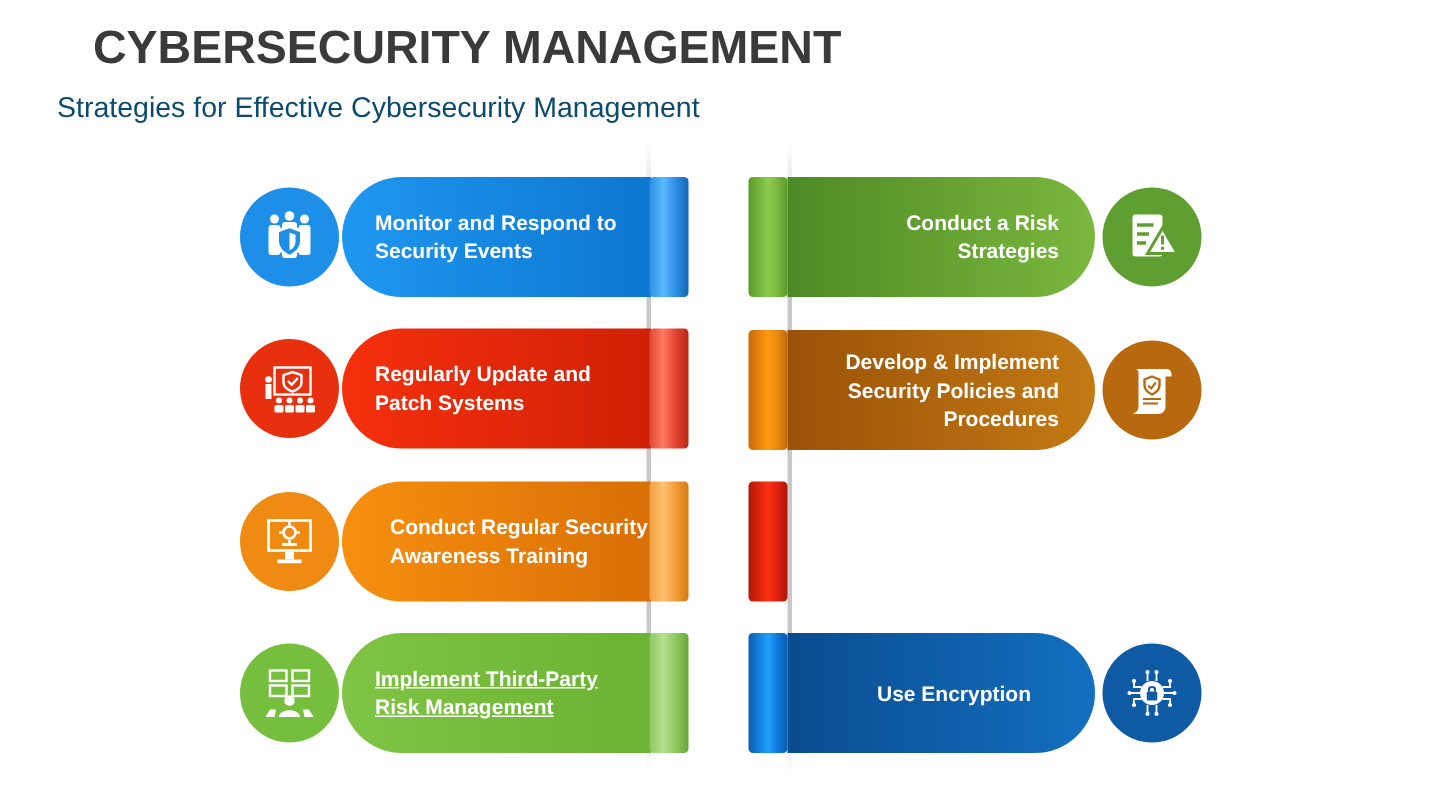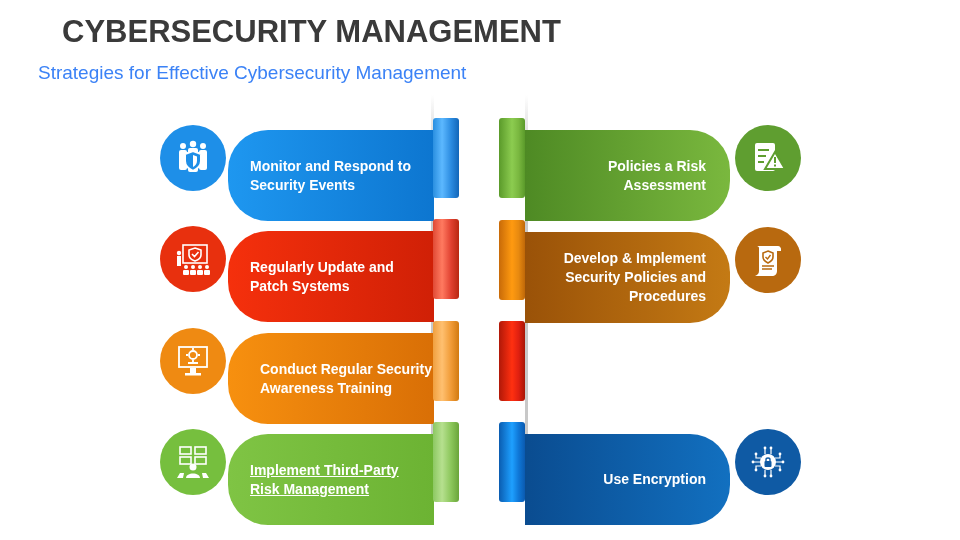--- a/index.html
+++ b/index.html
@@ -1,23 +1,23 @@
 <!DOCTYPE html>
 <html><head>
 <meta charset="utf-8">
 <style>
   html,body{margin:0;padding:0;}
   body{width:960px;height:540px;background:#ffffff;position:relative;overflow:hidden;font-family:"Liberation Sans",sans-serif;}
   .title{position:absolute;left:38px;top:14px;font-size:31px;font-weight:bold;color:#3a3a3a;letter-spacing:0px;font-family:"Liberation Sans",sans-serif;margin-left:24px;}
-  .subtitle{position:absolute;left:38px;top:62px;font-size:19px;color:#3b82f6;font-family:"Liberation Sans",sans-serif;}
+  .subtitle{position:absolute;left:38px;top:62px;font-size:19px;color:#0c4a6e;font-family:"Liberation Sans",sans-serif;}
   .vline{position:absolute;top:95px;width:3px;height:420px;background:linear-gradient(to bottom,rgba(200,200,200,0),#c8c8c8 15%,#c8c8c8 85%,rgba(200,200,200,0));}
   .row{position:absolute;height:80px;}
   .circle{position:absolute;width:66px;height:66px;border-radius:50%;top:7px;display:flex;align-items:center;justify-content:center;}
   .circle svg{width:40px;height:40px;}
-  .pill{position:absolute;top:12px;height:91px;display:flex;align-items:center;box-sizing:border-box;color:#fff;font-size:14px;font-weight:bold;line-height:19px;}
+  .pill{position:absolute;top:0;height:80px;display:flex;align-items:center;box-sizing:border-box;color:#fff;font-size:14px;font-weight:bold;line-height:19px;}
   .pill.left{border-radius:40px 0 0 40px;padding-left:22px;}
   .pill.right{border-radius:0 40px 40px 0;padding-right:24px;justify-content:flex-end;text-align:right;}
   .tab{position:absolute;top:0;width:26px;height:80px;border-radius:3px;}
 </style>
 </head>
 <body>
 
 <div class="title">CYBERSECURITY MANAGEMENT</div>
 <div class="subtitle">Strategies for Effective Cybersecurity Management</div>
 
@@ -113,21 +113,21 @@
   </div>
   <div class="pill left" style="left:68px;width:206px;background:linear-gradient(to right,#7fc444,#6cb333);">
     <span style="width:180px;text-decoration:underline;">Implement Third-Party Risk Management</span>
   </div>
   <div class="tab" style="left:273px;background:linear-gradient(to right,#8cc862,#b6e08f 35%,#8bc65a 70%,#6aa53a);"></div>
 </div>
 
 <div class="row" style="left:499px;top:118px;width:310px;">
   <div class="tab" style="left:0;background:linear-gradient(to right,#5a9a2a,#8ccc50 50%,#7ab840 75%,#5a9a2a);"></div>
   <div class="pill right" style="left:26px;width:205px;background:linear-gradient(to right,#4e8a24,#7ab83e);">
-    <span style="width:120px;">Policies a Risk Assessment</span>
+    <span style="width:120px;">Conduct a Risk Strategies</span>
   </div>
   <div class="circle" style="left:236px;background:#5f9e30;">
     <svg viewBox="0 0 40 40">
         <rect x="7" y="5" width="20" height="28" rx="2" fill="#fff"></rect>
         <g stroke="#5f9e30" stroke-width="2.2">
           <path d="M10 12 H21 M10 18 H18 M10 24 H16"></path>
         </g>
         <path d="M27 14 L37 31 H17 Z" fill="#fff" stroke="#5f9e30" stroke-width="2"></path>
         <rect x="26" y="19" width="2" height="6" fill="#5f9e30"></rect>
         <rect x="26" y="26.5" width="2" height="2" fill="#5f9e30"></rect>
@@ -149,21 +149,21 @@
       </svg>
   </div>
 </div>
 
 <div class="row" style="left:499px;top:321px;width:310px;">
   <div class="tab" style="left:0;background:linear-gradient(to right,#b01808,#ff3010 50%,#e02010 75%,#a81606);"></div>
 </div>
 
 <div class="row" style="left:499px;top:422px;width:310px;">
   <div class="tab" style="left:0;background:linear-gradient(to right,#0a5cb0,#1ea0ff 50%,#0f78d8 75%,#0a5ab0);"></div>
-  <div class="pill right" style="left:26px;width:205px;background:linear-gradient(to right,#0a4c90,#1270c0);">
+  <div class="pill right" style="left:26px;width:205px;background:linear-gradient(to right,#0a4c90,#1270c0);text-align:center;">
     <span style="width:140px;">Use Encryption</span>
   </div>
   <div class="circle" style="left:236px;background:#0f5aa4;">
     <svg viewBox="0 0 40 40">
         <g fill="none" stroke="#fff" stroke-width="1.2">
           <path d="M13 20 H5 M13 16 H8 V12 M13 24 H8 V28 M27 20 H35 M27 16 H32 V12 M27 24 H32 V28 M17 12 V6 M23 12 V6 M17 28 V34 M23 28 V34"></path>
         </g>
         <g fill="#fff">
           <circle cx="5" cy="20" r="1.4"></circle>
           <circle cx="8" cy="12" r="1.4"></circle>

